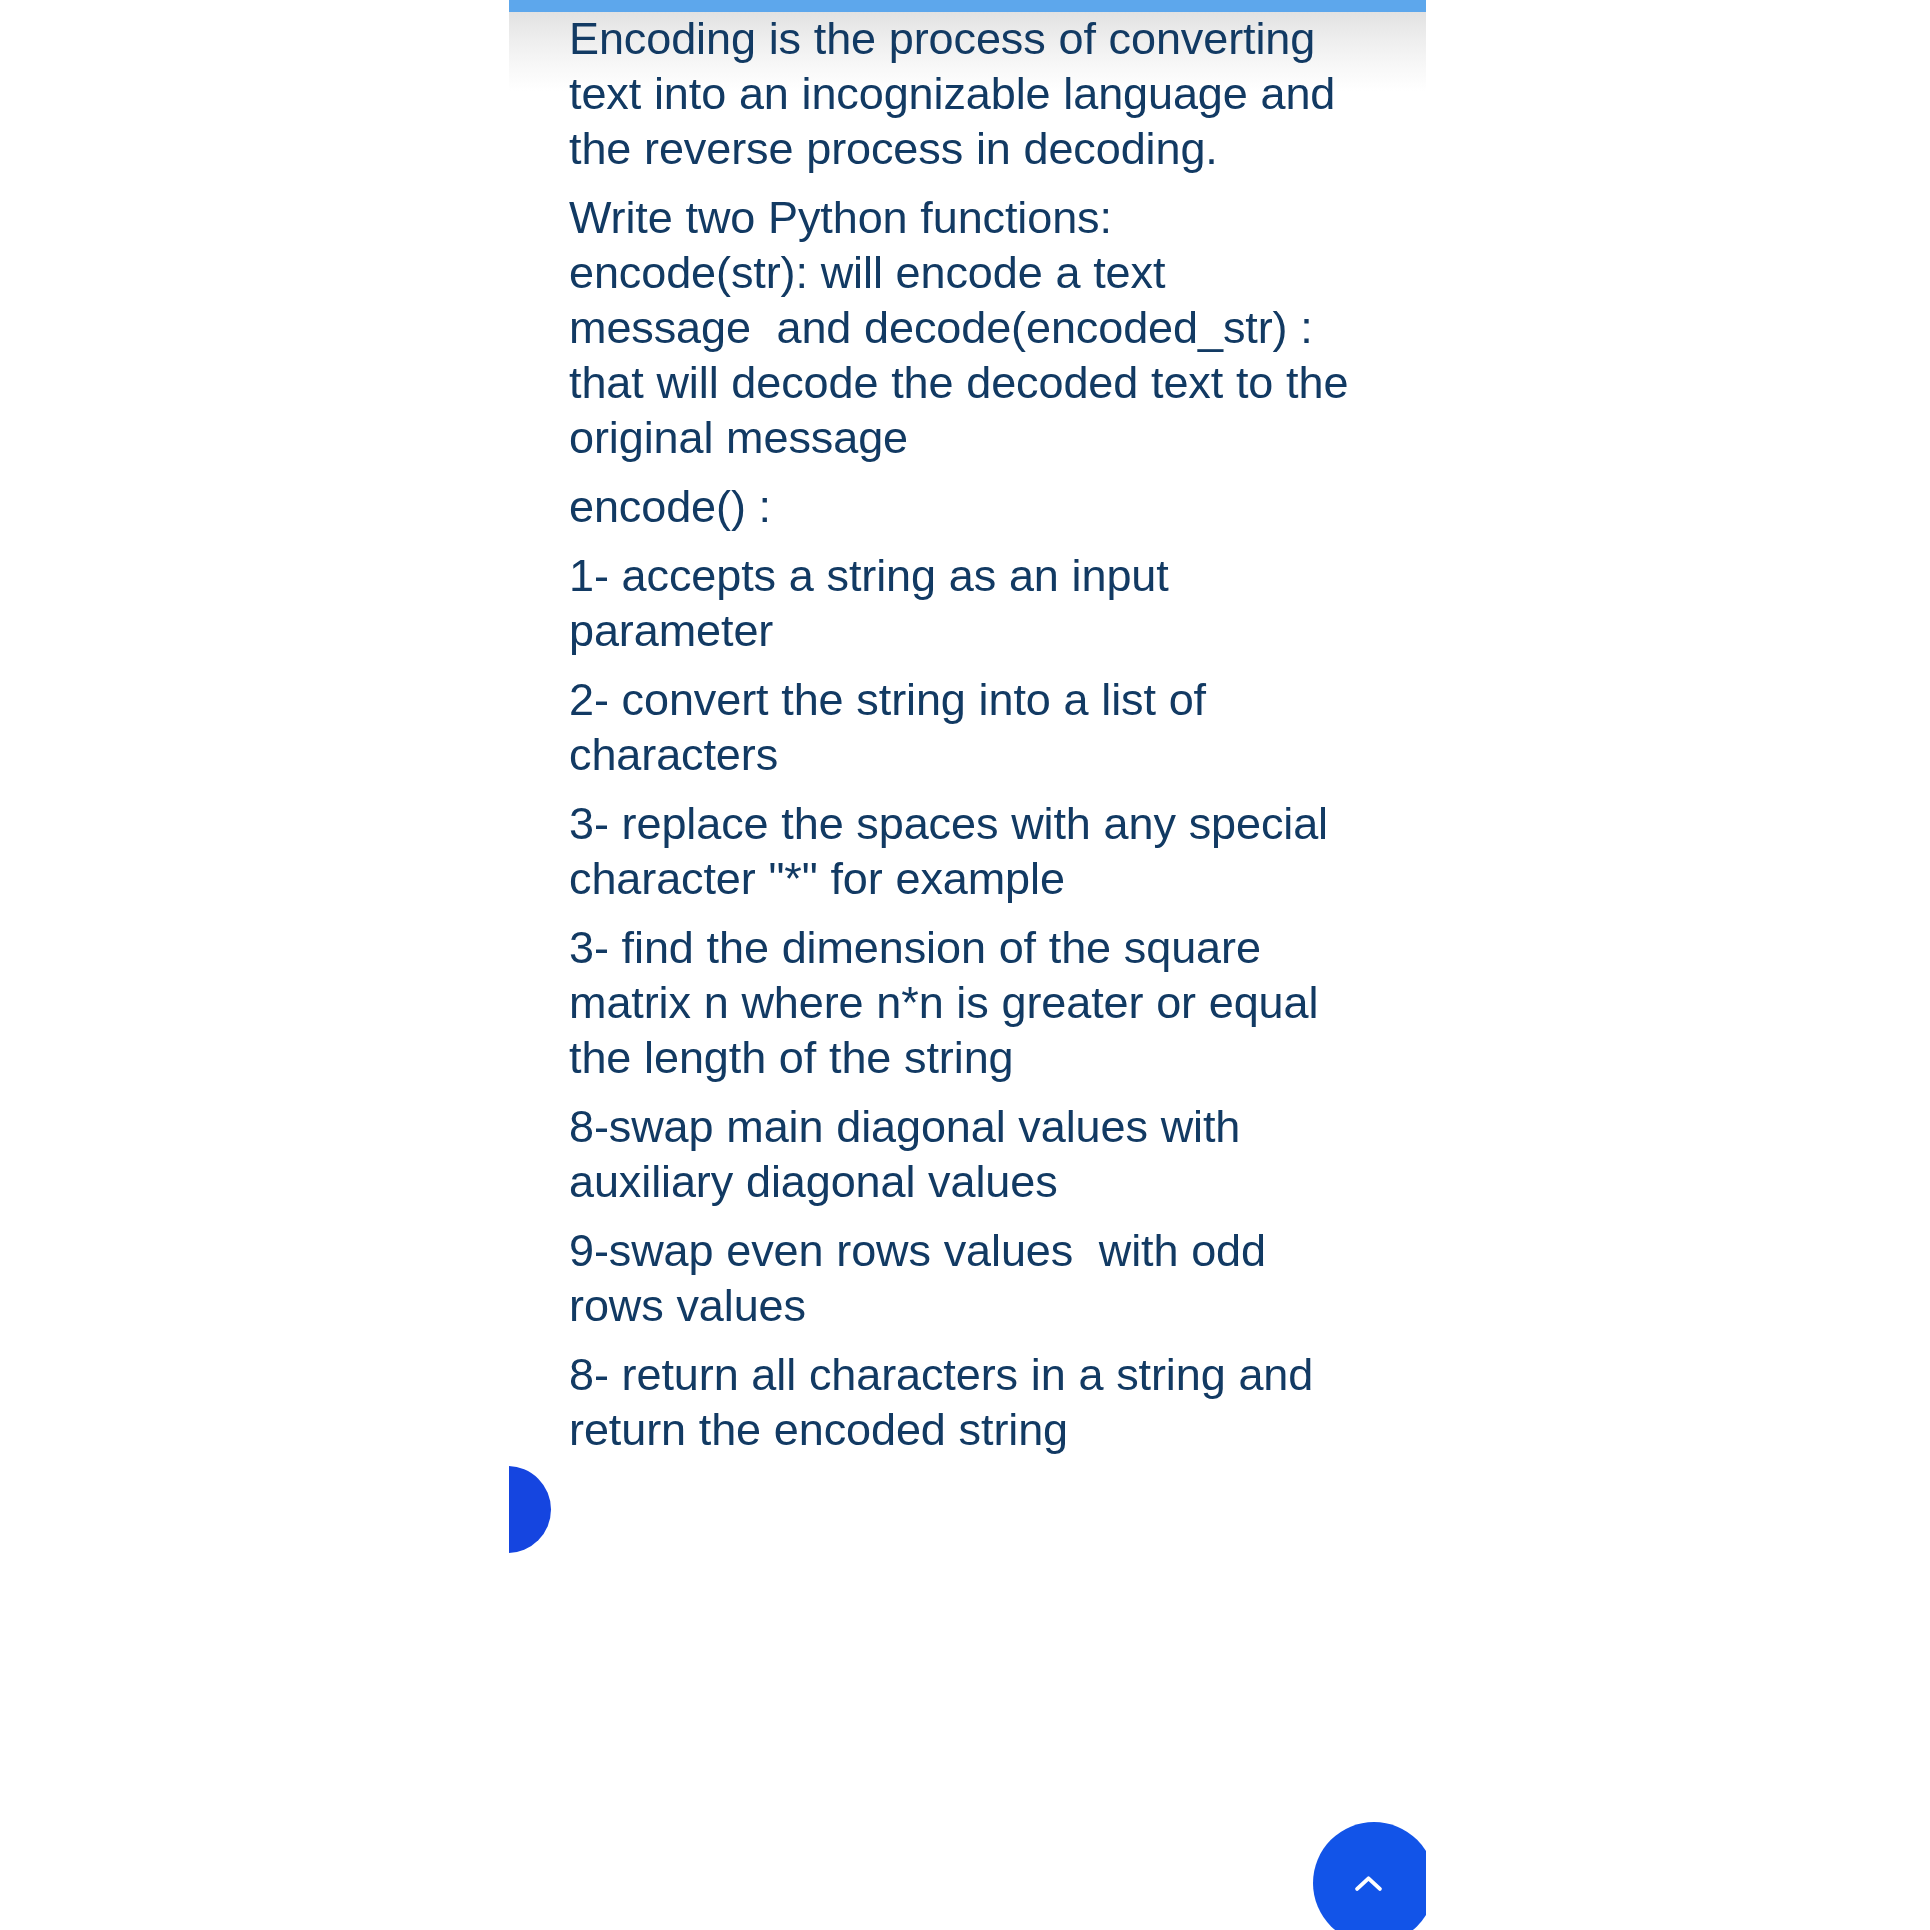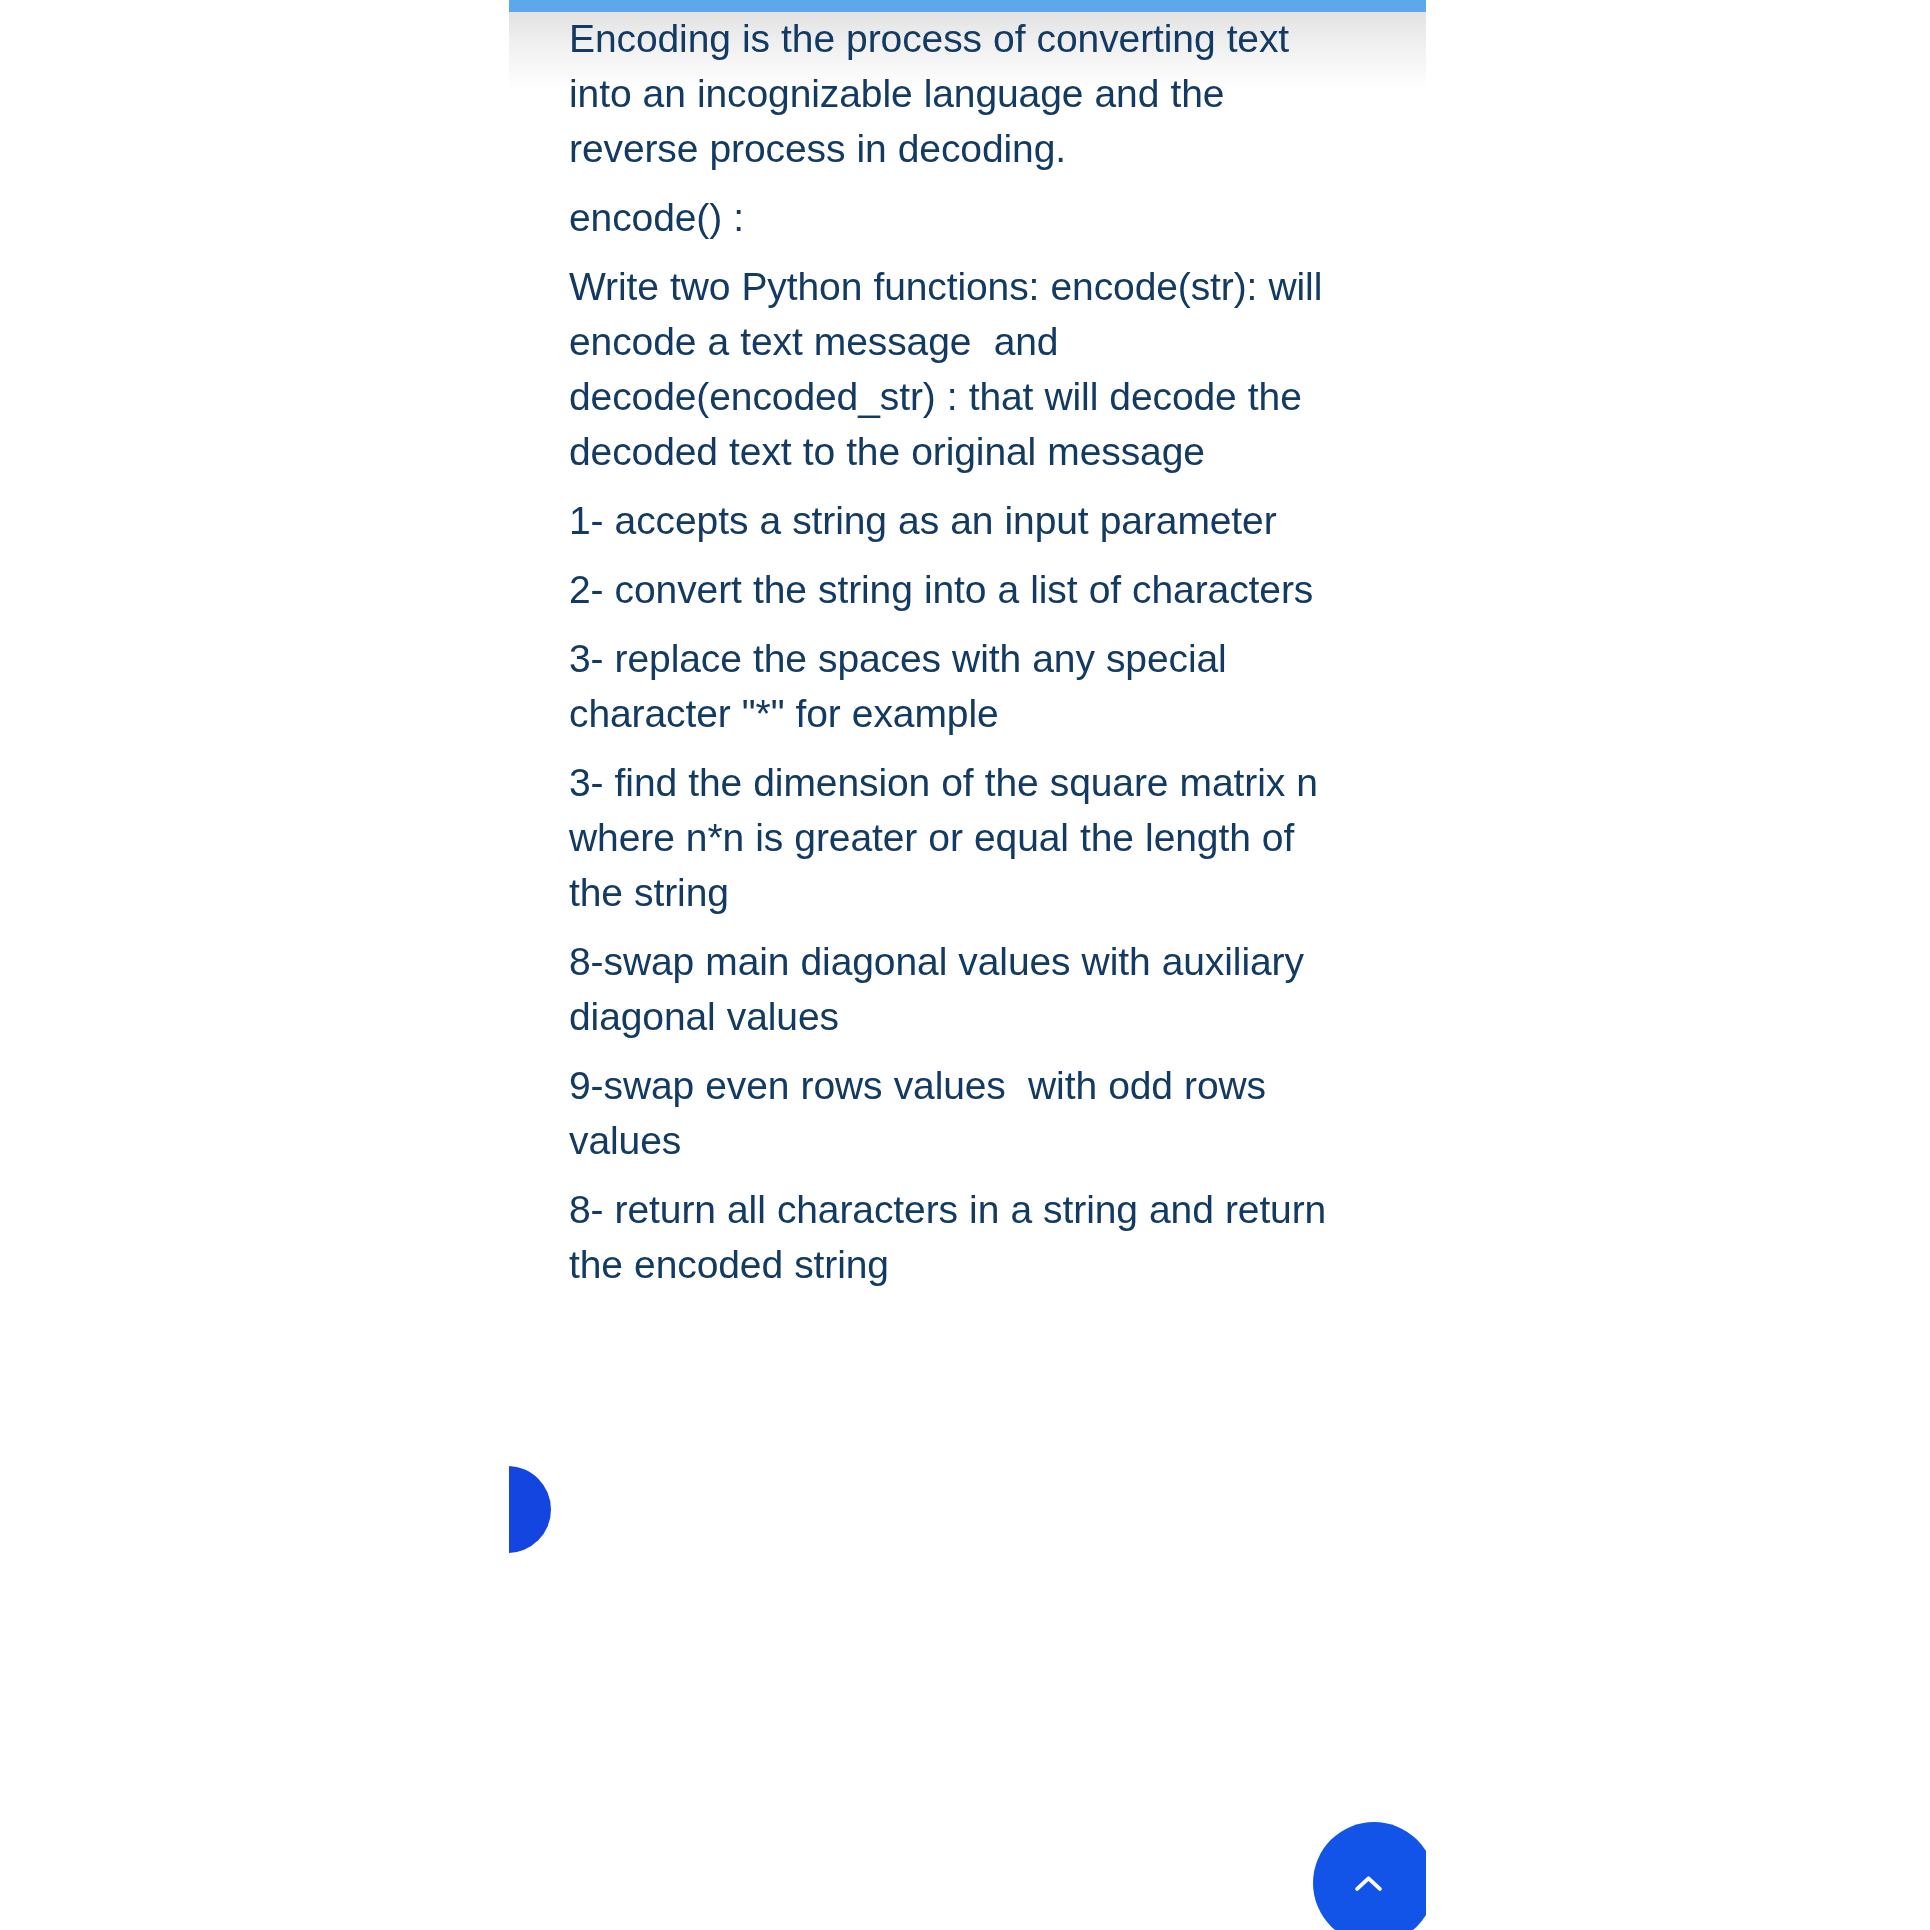--- a/index.html
+++ b/index.html
@@ -58,21 +58,21 @@
   #article-body {
     position: absolute;
     left: 60px;
     top: 10.5px;
     width: 786px;
   }
 
   .para {
     color: #123a63;
     font-family: "Liberation Sans", sans-serif;
-    font-size: 39px;
+    font-size: 45px;
     line-height: 55px;
     letter-spacing: -0.1px;
     margin: 0 0 14px 0;
     white-space: pre-wrap;
     word-spacing: 0.4px;
   }
 
   
   #left-edge-circle {
     position: absolute;
@@ -111,22 +111,22 @@
 
 <div id="page">
 
   <div id="content-panel">
 
     <div id="top-accent-bar"></div>
     <div id="header-gradient"></div>
 
     <div id="article-body">
       <p class="para">Encoding is the process of converting text into an incognizable language and the reverse process in decoding.</p>
+      <p class="para">Write two Python functions: encode(str): will encode a text message  and decode(encoded_str) : that will decode the decoded text to the original message</p>
       <p class="para">encode() :</p>
-      <p class="para">Write two Python functions: encode(str): will encode a text message  and decode(encoded_str) : that will decode the decoded text to the original message</p>
       <p class="para">1- accepts a string as an input parameter</p>
       <p class="para">2- convert the string into a list of characters</p>
       <p class="para">3- replace the spaces with any special character "*" for example</p>
       <p class="para">3- find the dimension of the square matrix n where n*n is greater or equal the length of the string</p>
       <p class="para">8-swap main diagonal values with auxiliary diagonal values</p>
       <p class="para">9-swap even rows values  with odd rows values</p>
       <p class="para">8- return all characters in a string and return the encoded string</p>
     </div>
 
     <div id="left-edge-circle"></div>

